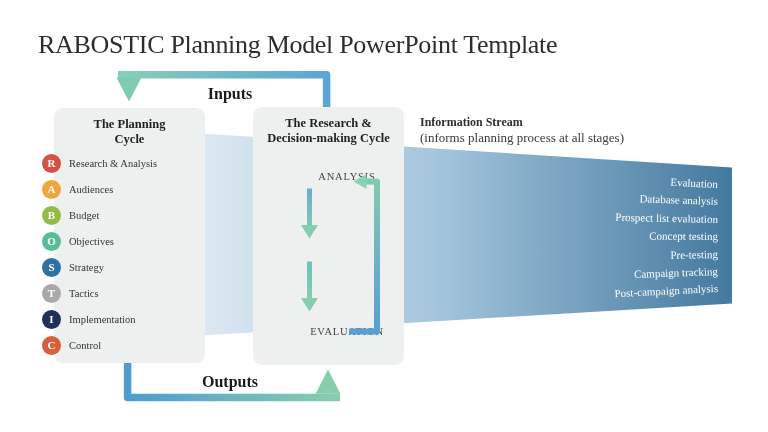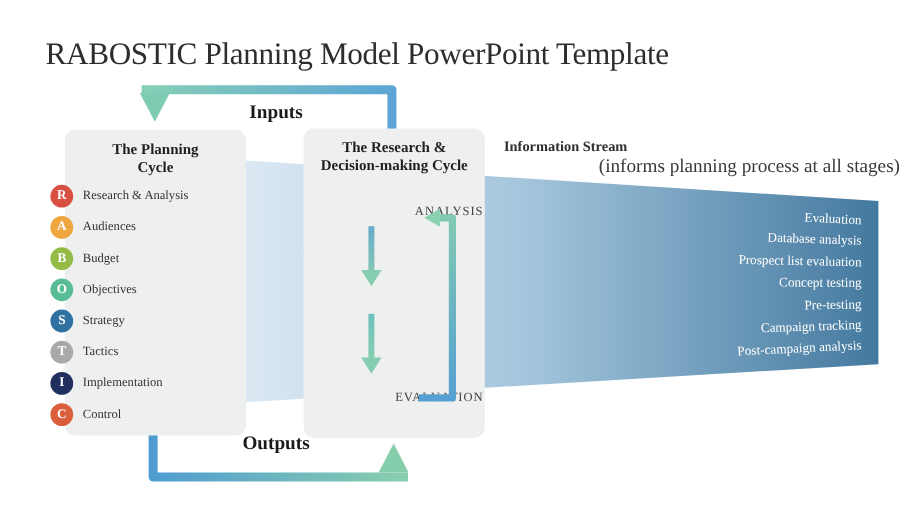--- a/index.html
+++ b/index.html
@@ -12,28 +12,28 @@
   .panel-left{left:54px;top:108px;width:151px;height:255px;}
   .panel-mid{left:253px;top:107px;width:151px;height:258px;}
   .panel-title{margin-top:9px;text-align:center;font-size:12.5px;font-weight:bold;
         color:#1f1f1f;line-height:1.16;}
   .pc-row{position:absolute;left:-12px;height:20px;display:flex;align-items:center;}
   .badge{width:19px;height:19px;border-radius:50%;color:#ffffff;font-size:11px;font-weight:bold;
         display:flex;align-items:center;justify-content:center;margin-right:8px;flex:0 0 19px;}
   .b0{background:#d84f44}.b1{background:#efa63e}.b2{background:#93bb45}.b3{background:#58bd97}
   .b4{background:#2f72a2}.b5{background:#a9a9a9}.b6{background:#20305e}.b7{background:#db5e3c}
   .pc-label{font-size:10.5px;color:#333333;white-space:nowrap;}
-  .step{position:absolute;left:254px;width:112px;text-align:right;font-size:10.5px;
+  .step{position:absolute;left:254px;width:112px;text-align:center;font-size:10.5px;
         letter-spacing:0.8px;color:#424242;white-space:nowrap;margin-left:37px;}
   .flow-label{position:absolute;left:180px;width:100px;text-align:center;font-size:16px;
         font-weight:bold;color:#1a1a1a;}
   .info-title{position:absolute;left:420px;top:115px;width:312px;text-align:left;
         font-size:12px;font-weight:bold;color:#2f2f2f;}
-  .info-sub{position:absolute;left:438px;top:130px;width:312px;text-align:right;
-        font-size:16px;color:#3a3a3a;}
+  .info-sub{position:absolute;left:420px;top:130px;width:312px;text-align:left;
+        font-size:13px;color:#3a3a3a;}
   .stream-list{position:absolute;right:50px;top:176px;width:300px;text-align:right;}
   .stream-item{height:17.4px;line-height:17.4px;font-size:11px;color:#ffffff;
         transform-origin:100% 50%;white-space:nowrap;}
 </style>
 </head>
 <body>
 
 <div class="page">
 
   <div class="slide-title">RABOSTIC Planning Model PowerPoint Template</div>
@@ -57,21 +57,21 @@
     <polygon points="200,133.5 732,167.5 732,303.5 200,335.5" fill="url(#gradWedge)"></polygon>
 
     <path d="M 118 74.8 H 326.6 V 110" fill="none" stroke="url(#gradTop)" stroke-width="7.5" stroke-linejoin="round"></path>
     <polygon points="116.5,77.5 141.5,77.5 129,101.5" fill="#7ecbb3"></polygon>
 
     <path d="M 127.6 360 V 397.6 H 340" fill="none" stroke="url(#gradBottom)" stroke-width="7.5" stroke-linejoin="round"></path>
     <polygon points="315.5,393.8 340.5,393.8 328,369.5" fill="#86ceab"></polygon>
   </svg>
 
   <div class="flow-label" style="top:85px">Inputs</div>
-  <div class="flow-label" style="top:361px">Outputs</div>
+  <div class="flow-label" style="top:373px">Outputs</div>
 
   <div class="panel panel-mid">
     <div class="panel-title">
       <div>The Research &amp;</div>
       <div>Decision-making Cycle</div>
     </div>
   </div>
 
   <div class="panel panel-left">
     <div class="panel-title">

